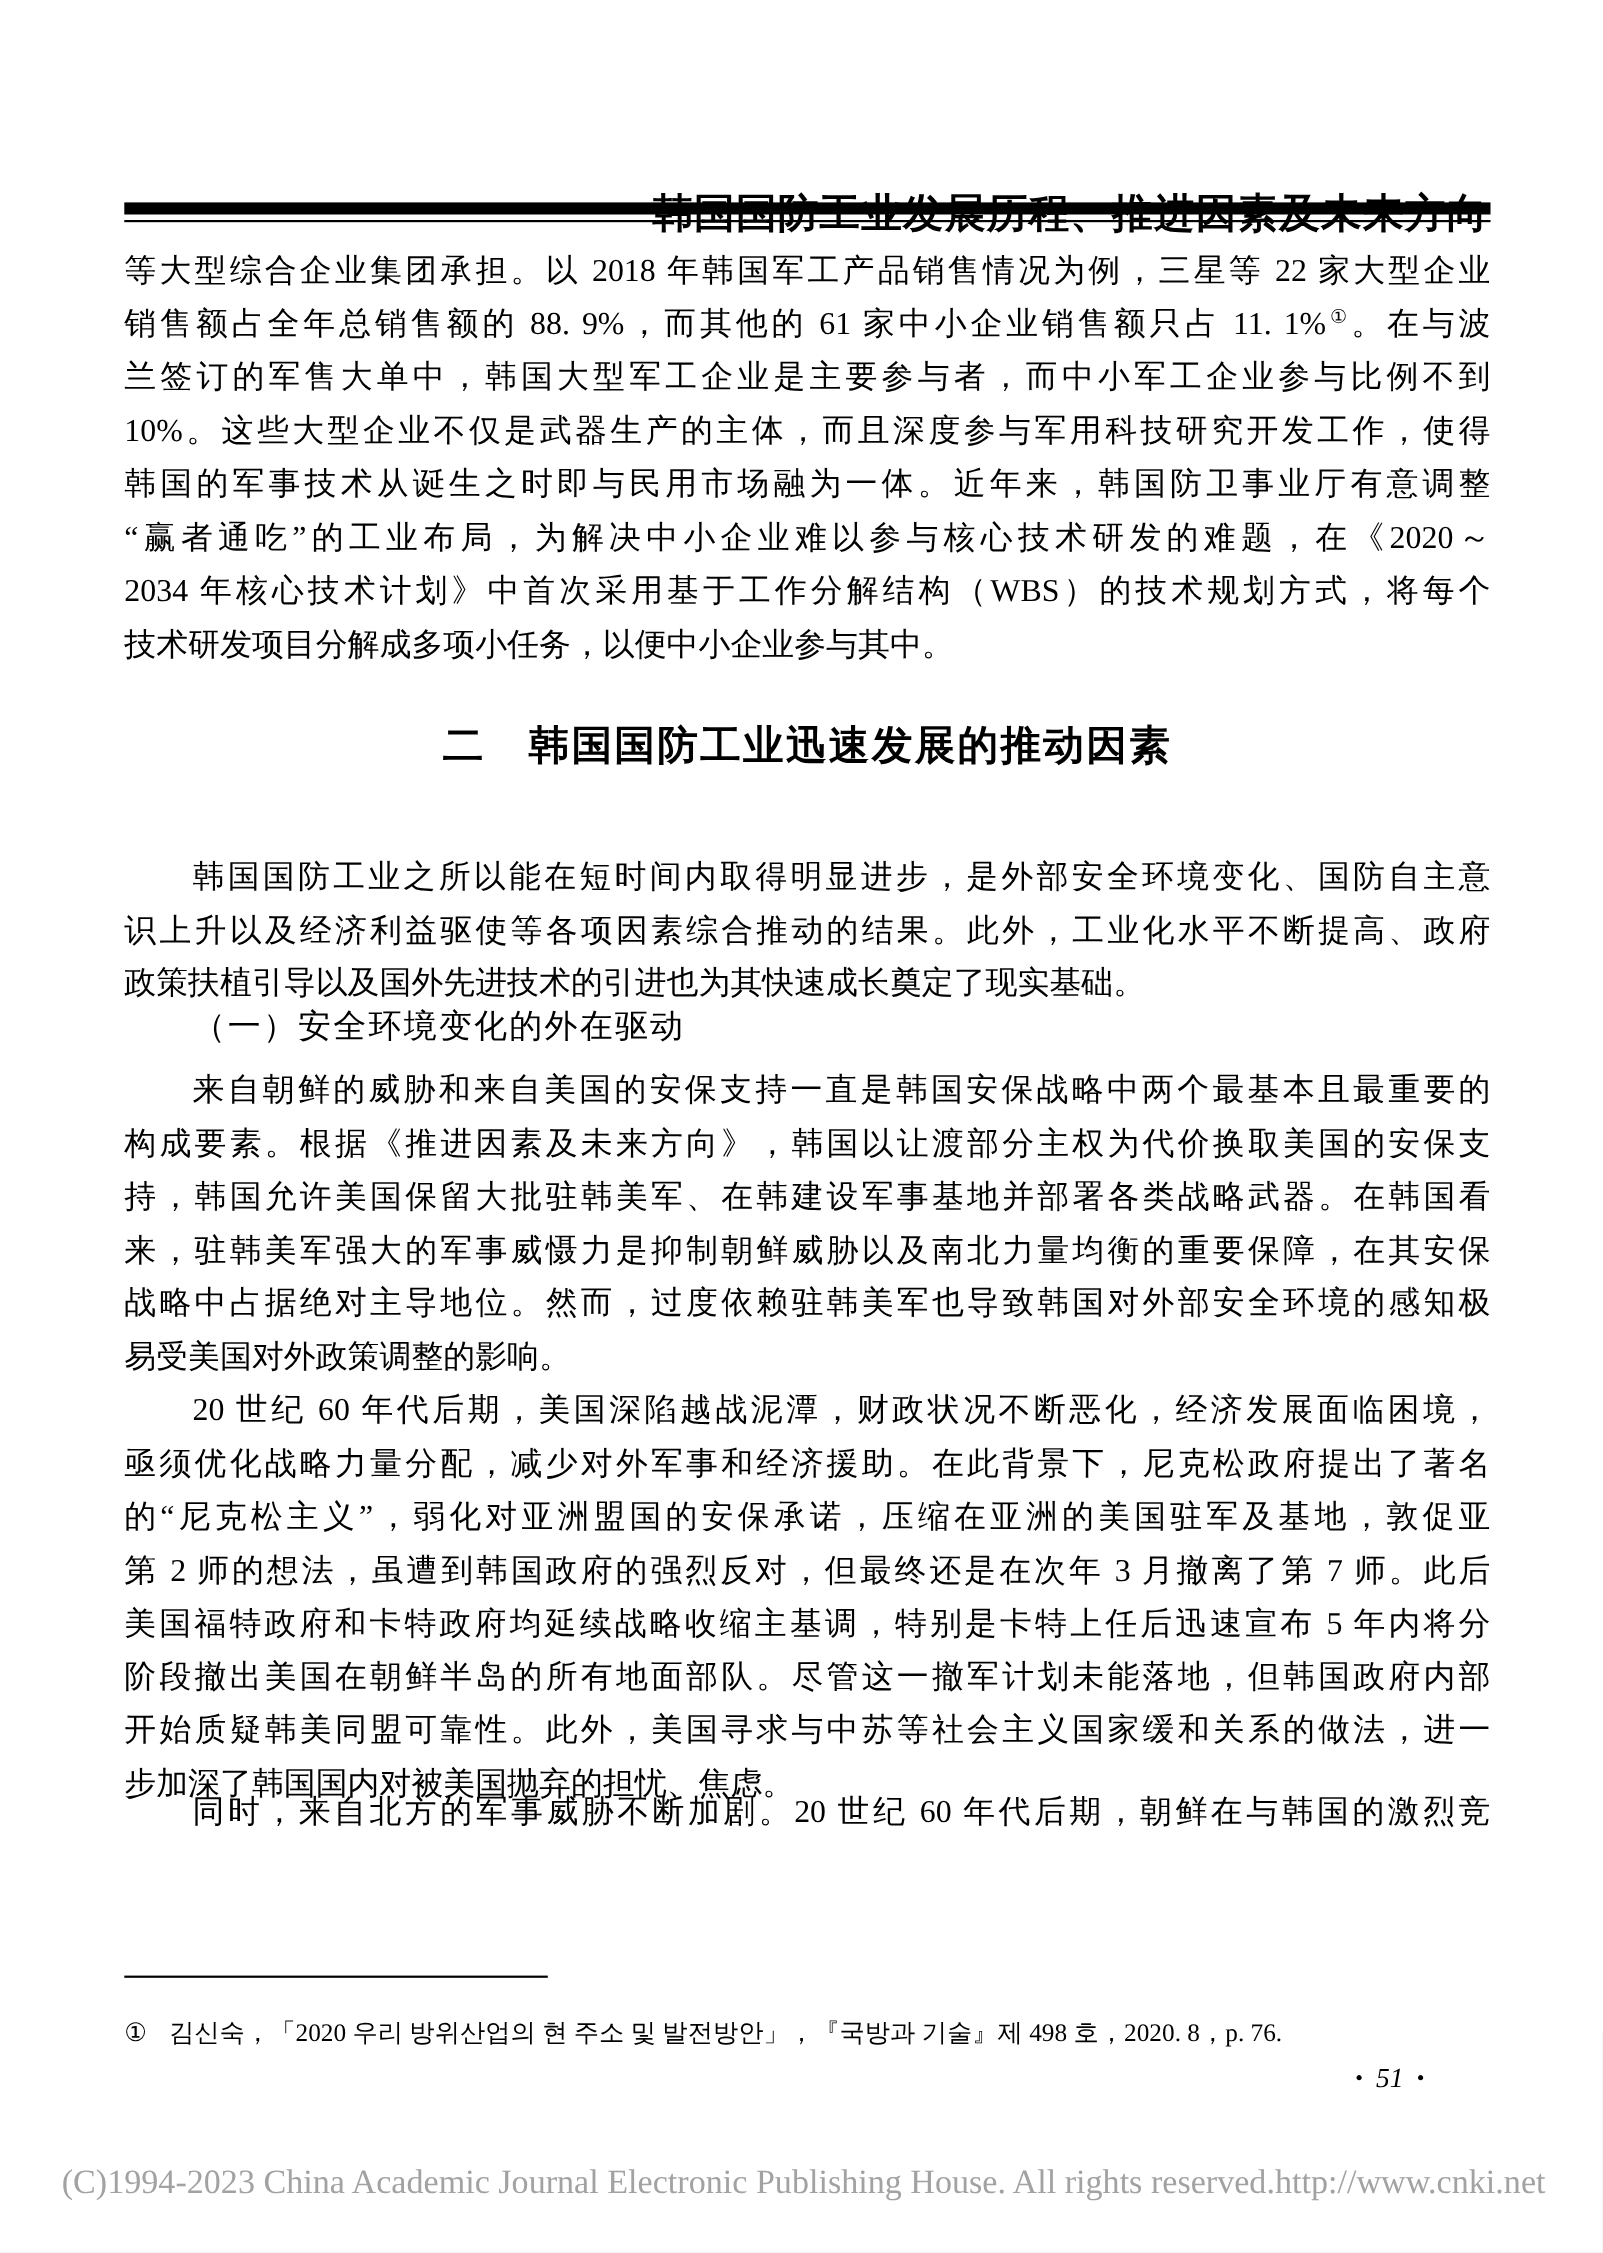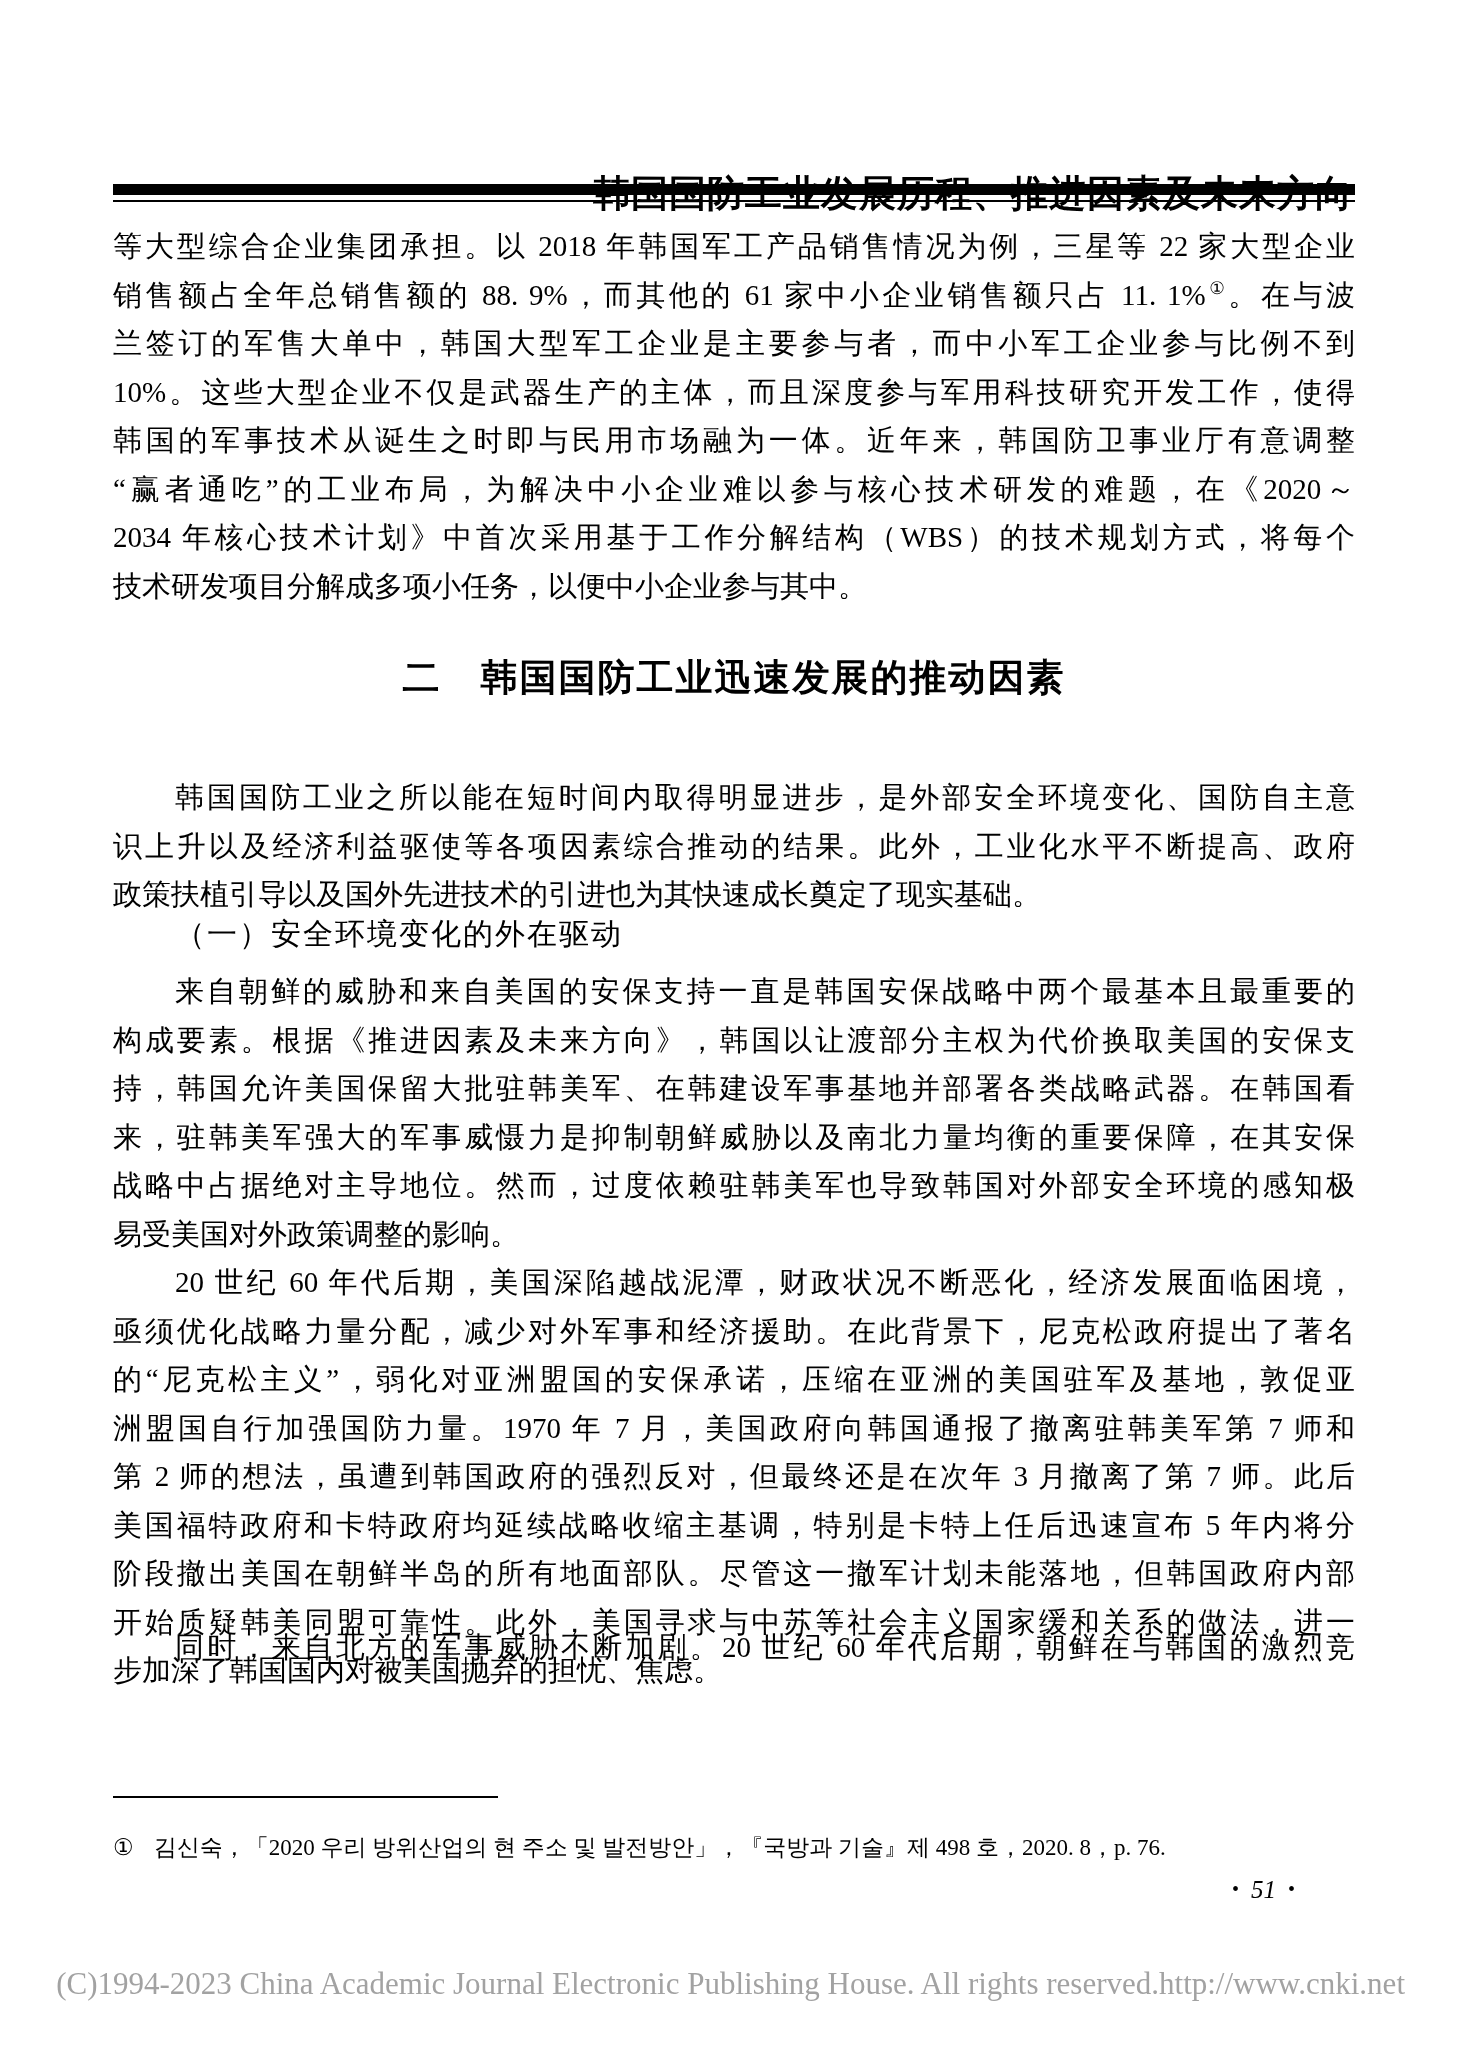--- a/index.html
+++ b/index.html
@@ -99,21 +99,20 @@
       <div class="line">持，韩国允许美国保留大批驻韩美军、在韩建设军事基地并部署各类战略武器。在韩国看</div>
       <div class="line">来，驻韩美军强大的军事威慑力是抑制朝鲜威胁以及南北力量均衡的重要保障，在其安保</div>
       <div class="line">战略中占据绝对主导地位。然而，过度依赖驻韩美军也导致韩国对外部安全环境的感知极</div>
       <div class="line last">易受美国对外政策调整的影响。</div>
     </div>
 
     <div class="para" style="top:1258px">
       <div class="line indent">20 世纪 60 年代后期，美国深陷越战泥潭，财政状况不断恶化，经济发展面临困境，</div>
       <div class="line">亟须优化战略力量分配，减少对外军事和经济援助。在此背景下，尼克松政府提出了著名</div>
       <div class="line">的“尼克松主义”，弱化对亚洲盟国的安保承诺，压缩在亚洲的美国驻军及基地，敦促亚</div>
-      <div class="line">洲盟国自行加强国防力量。1970 年 7 月，美国政府向韩国通报了撤离驻韩美军第 7 师和</div>
       <div class="line">第 2 师的想法，虽遭到韩国政府的强烈反对，但最终还是在次年 3 月撤离了第 7 师。此后</div>
       <div class="line">美国福特政府和卡特政府均延续战略收缩主基调，特别是卡特上任后迅速宣布 5 年内将分</div>
       <div class="line">阶段撤出美国在朝鲜半岛的所有地面部队。尽管这一撤军计划未能落地，但韩国政府内部</div>
       <div class="line">开始质疑韩美同盟可靠性。此外，美国寻求与中苏等社会主义国家缓和关系的做法，进一</div>
       <div class="line last">步加深了韩国国内对被美国抛弃的担忧、焦虑。</div>
     </div>
 
     <div class="para" style="top:1623px">
       <div class="line indent">同时，来自北方的军事威胁不断加剧。20 世纪 60 年代后期，朝鲜在与韩国的激烈竞</div>
     </div>

